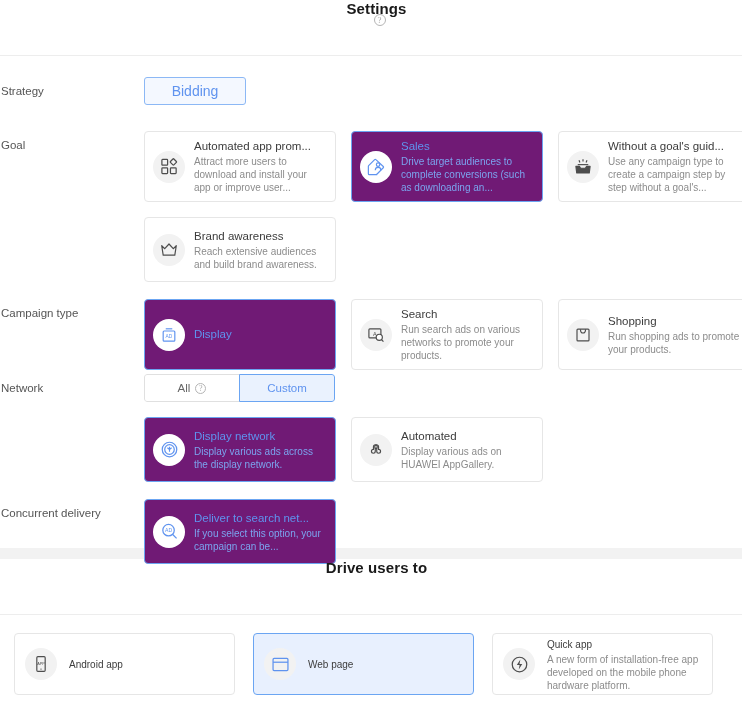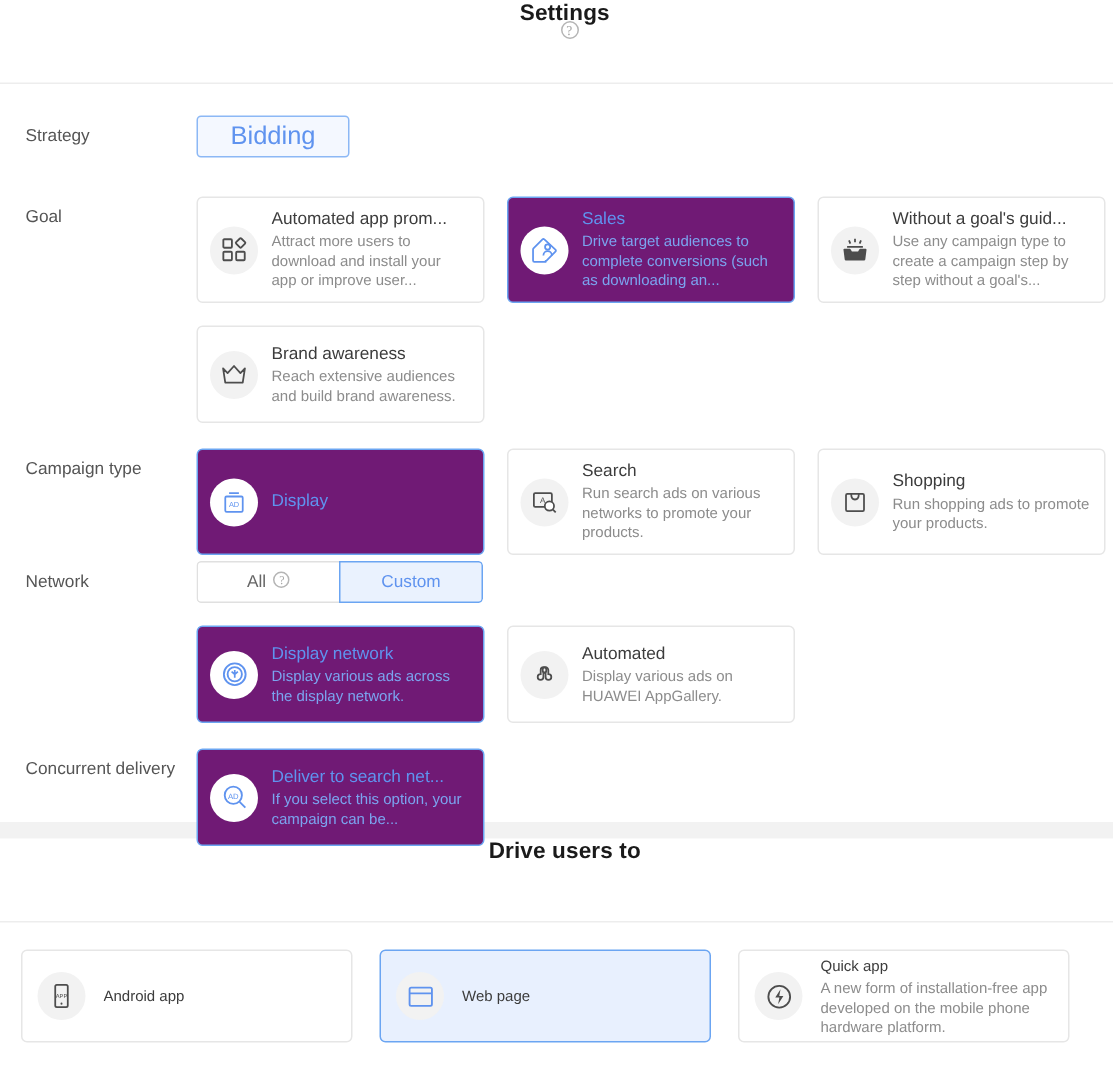--- a/index.html
+++ b/index.html
@@ -56,43 +56,44 @@
     position: relative;
     top: -3px;
     font-family: "Liberation Serif", serif;
   }
 
   
   .rows { padding-top: 21px; }
   .row {
     display: flex;
     align-items: flex-start;
-    padding-left: 17px;
+    padding-left: 1px;
     margin-bottom: 4px;
+    gap: 29px;
   }
   .row-label {
     width: 114px;
     flex: 0 0 114px;
     font-size: 11.5px;
     color: #555555;
     padding-top: 7px;
     line-height: 14px;
   }
   .row-content { flex: 1; }
 
   
   .pill {
     display: inline-block;
     min-width: 102px;
     padding: 6px 14px;
     border: 1px solid #8cb8f5;
     border-radius: 3px;
     background: #f4f8ff;
     color: #5f93ef;
-    font-size: 17px;
+    font-size: 14px;
     text-align: center;
     line-height: 14px;
   }
 
   
   .card-grid {
     display: flex;
     flex-wrap: wrap;
     gap: 15px 15px;
     width: 616px;
@@ -150,20 +151,21 @@
   .seg {
     min-width: 96px;
     padding: 6px 10px;
     font-size: 11.5px;
     line-height: 14px;
     text-align: center;
     background: #ffffff;
     border: 1px solid #e0e0e0;
     color: #666666;
     display: flex;
+    align-items: center;
     justify-content: center;
     gap: 5px;
   }
   .seg + .seg { margin-left: -1px; }
   .seg:first-child { border-radius: 3px 0 0 3px; }
   .seg:last-child { border-radius: 0 3px 3px 0; }
   .seg.active {
     background: #eaf2fe;
     border-color: #6ba5f2;
     color: #5f93ef;

